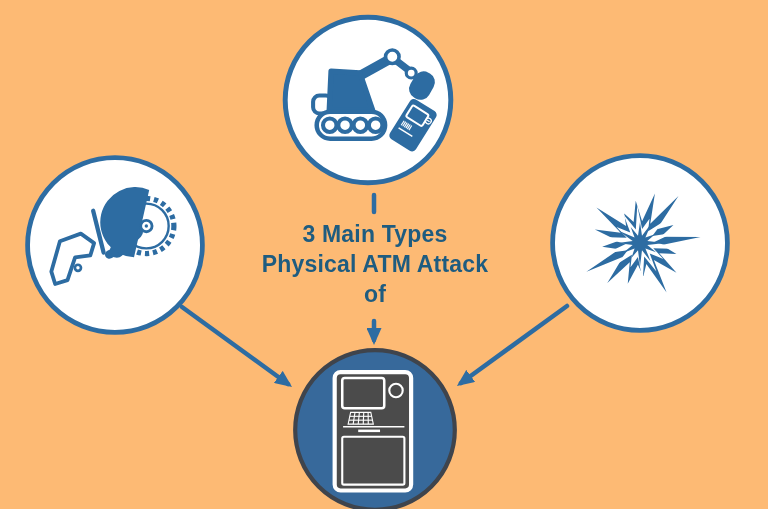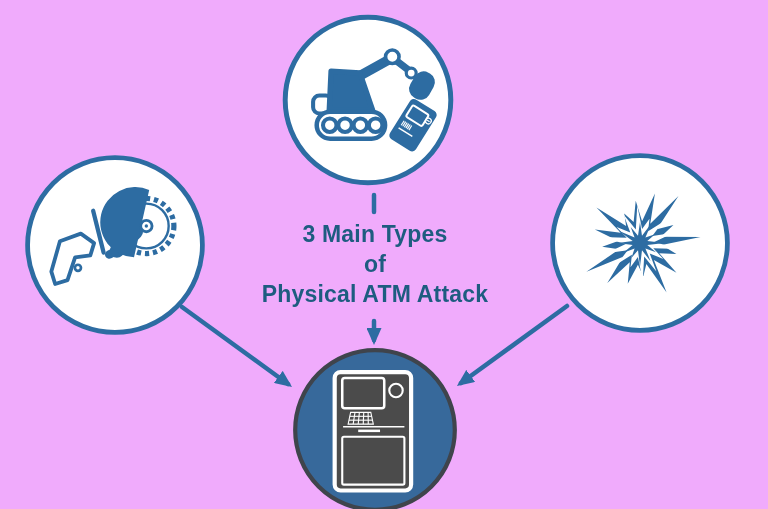--- a/index.html
+++ b/index.html
@@ -1,17 +1,17 @@
 <!DOCTYPE html>
 <html><head>
 <meta charset="utf-8">
 <style>
   html,body{margin:0;padding:0;background:#ffffff;}
   .canvas{
-    position:relative;width:768px;height:509px;background:#f0abfc;overflow:hidden;
+    position:relative;width:768px;height:509px;background:#fdba74;overflow:hidden;
     font-family:"Liberation Sans", sans-serif;
   }
   .node{position:absolute;}
   #node-top{left:278px;top:10px;width:180px;height:180px;}
   #node-left{left:20px;top:150px;width:190px;height:190px;}
   #node-right{left:545px;top:148px;width:190px;height:190px;}
   #node-atm{left:291px;top:346px;width:168px;height:168px;}
   .arrows{position:absolute;left:0;top:0;pointer-events:none;}
   .title{
     position:absolute;left:175px;top:219px;width:400px;
@@ -127,17 +127,17 @@
       </g>
       <line x1="62" y1="96" x2="135" y2="96" stroke="#ffffff" stroke-width="1.8"></line>
       <line x1="80" y1="101" x2="106" y2="101" stroke="#ffffff" stroke-width="3"></line>
 
       <rect x="61" y="108" width="74" height="57" rx="2" fill="none" stroke="#ffffff" stroke-width="2.5"></rect>
     </svg>
   </div>
 
   <div class="title">
     <div>3 Main Types</div>
+    <div>Physical ATM Attack</div>
     <div>of</div>
-    <div>Physical ATM Attack</div>
   </div>
 
 </div>
 
 </body></html>

